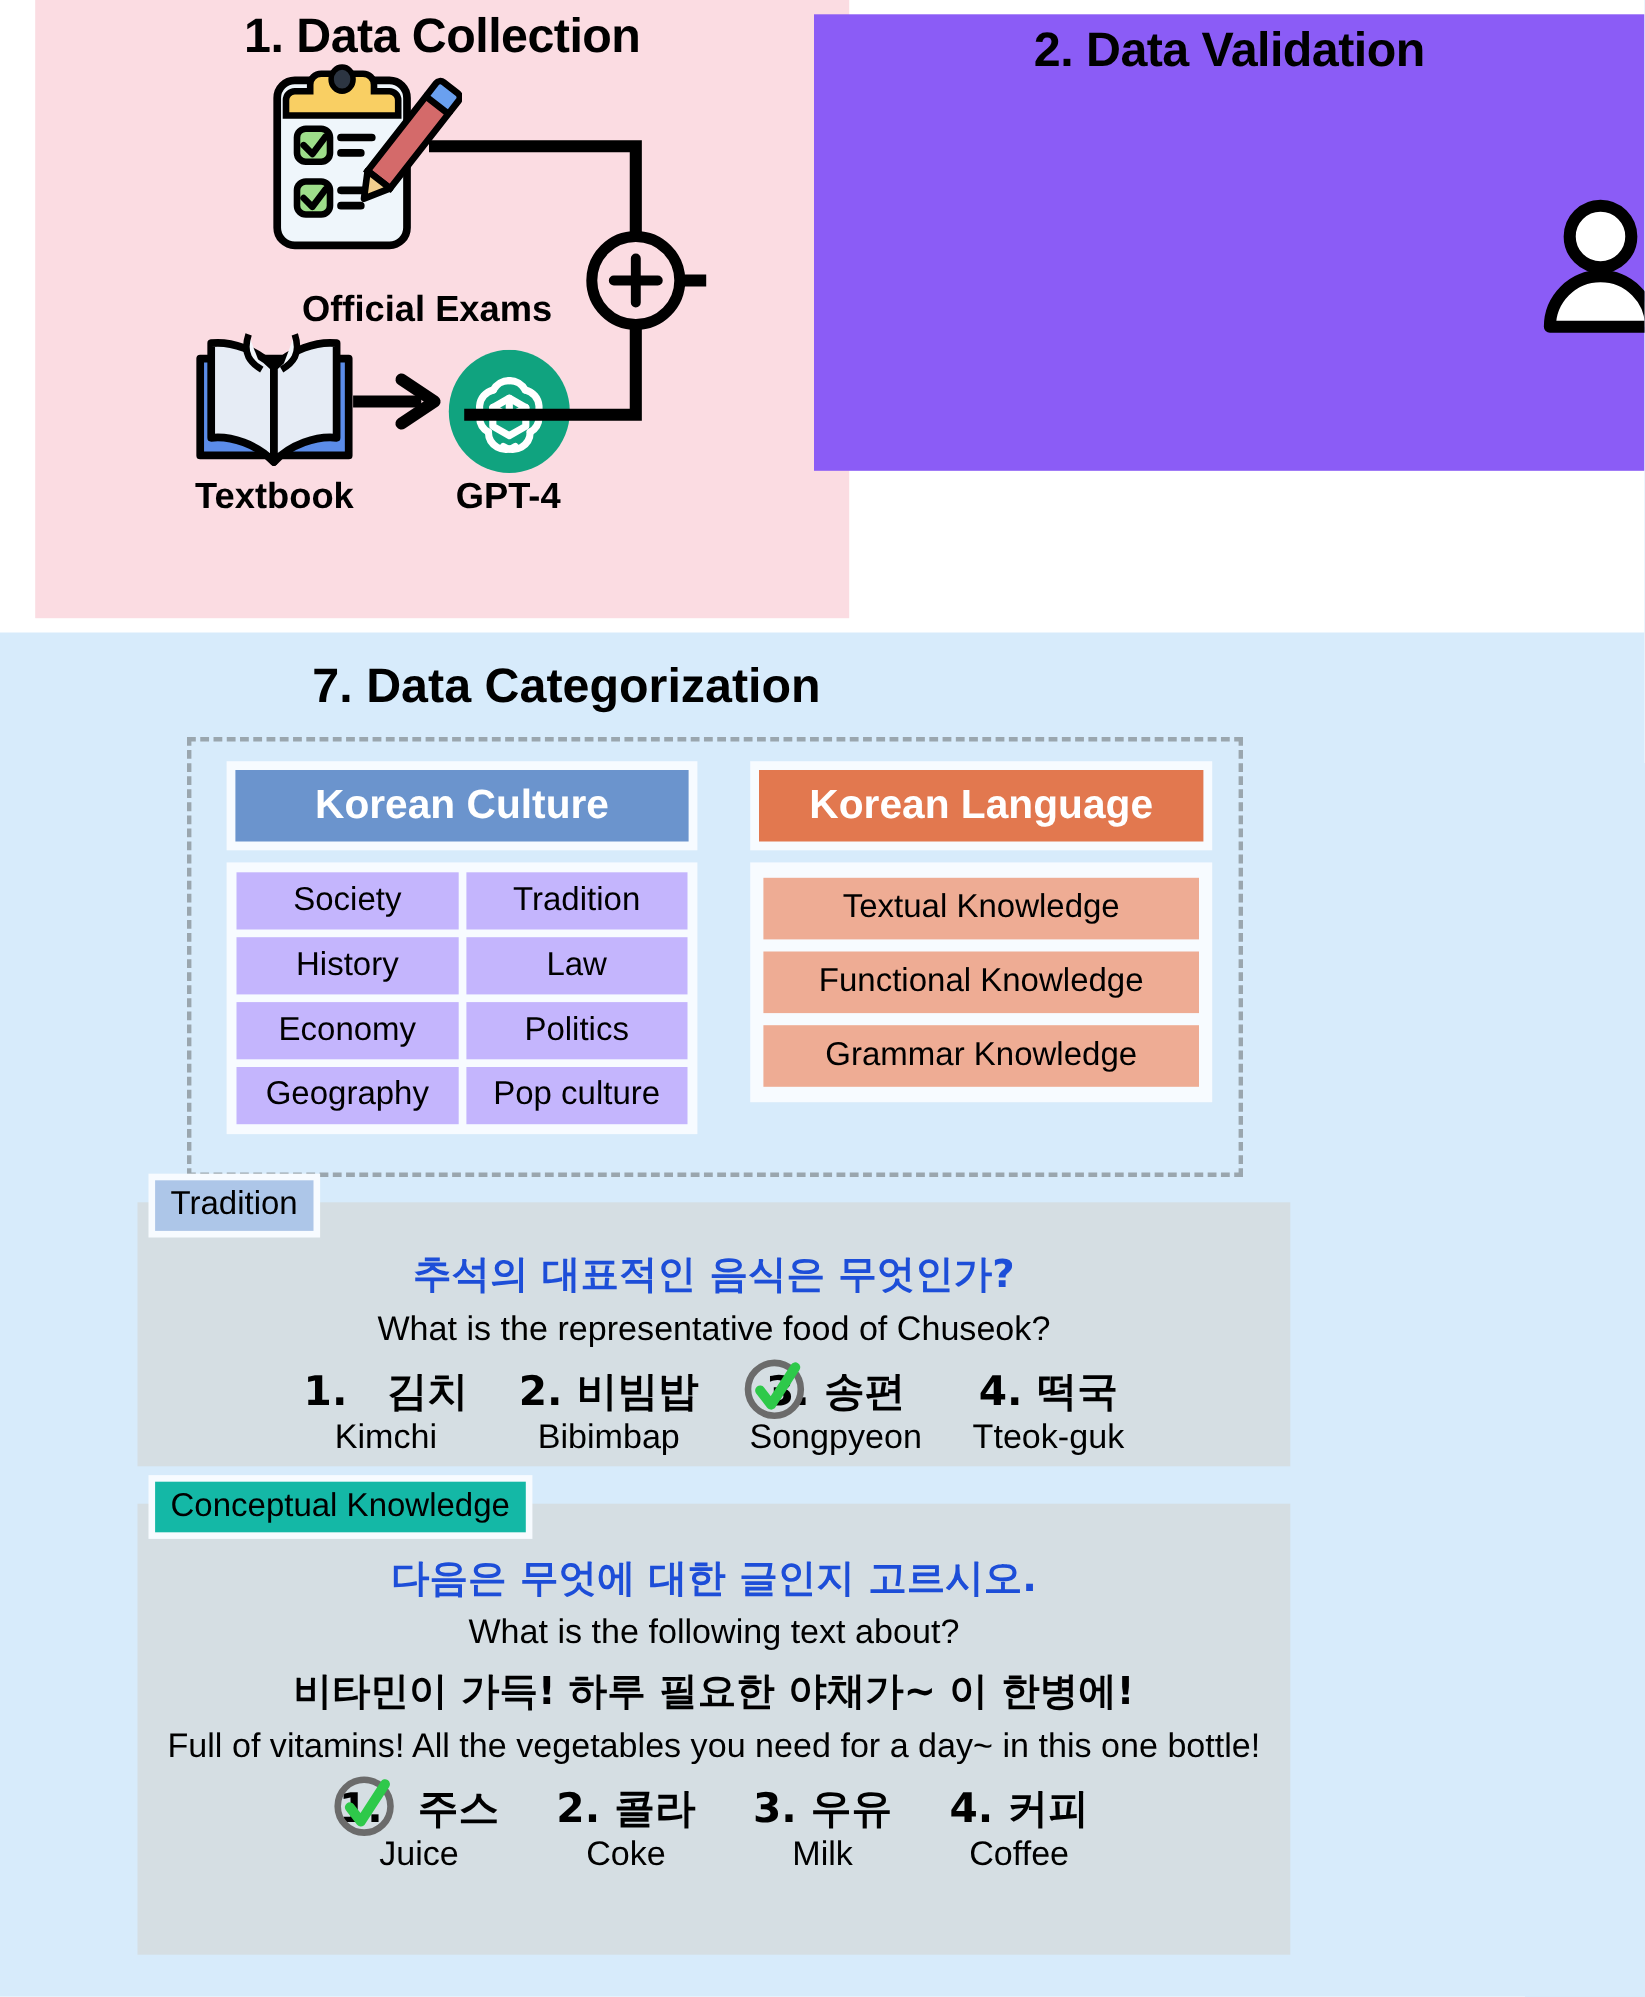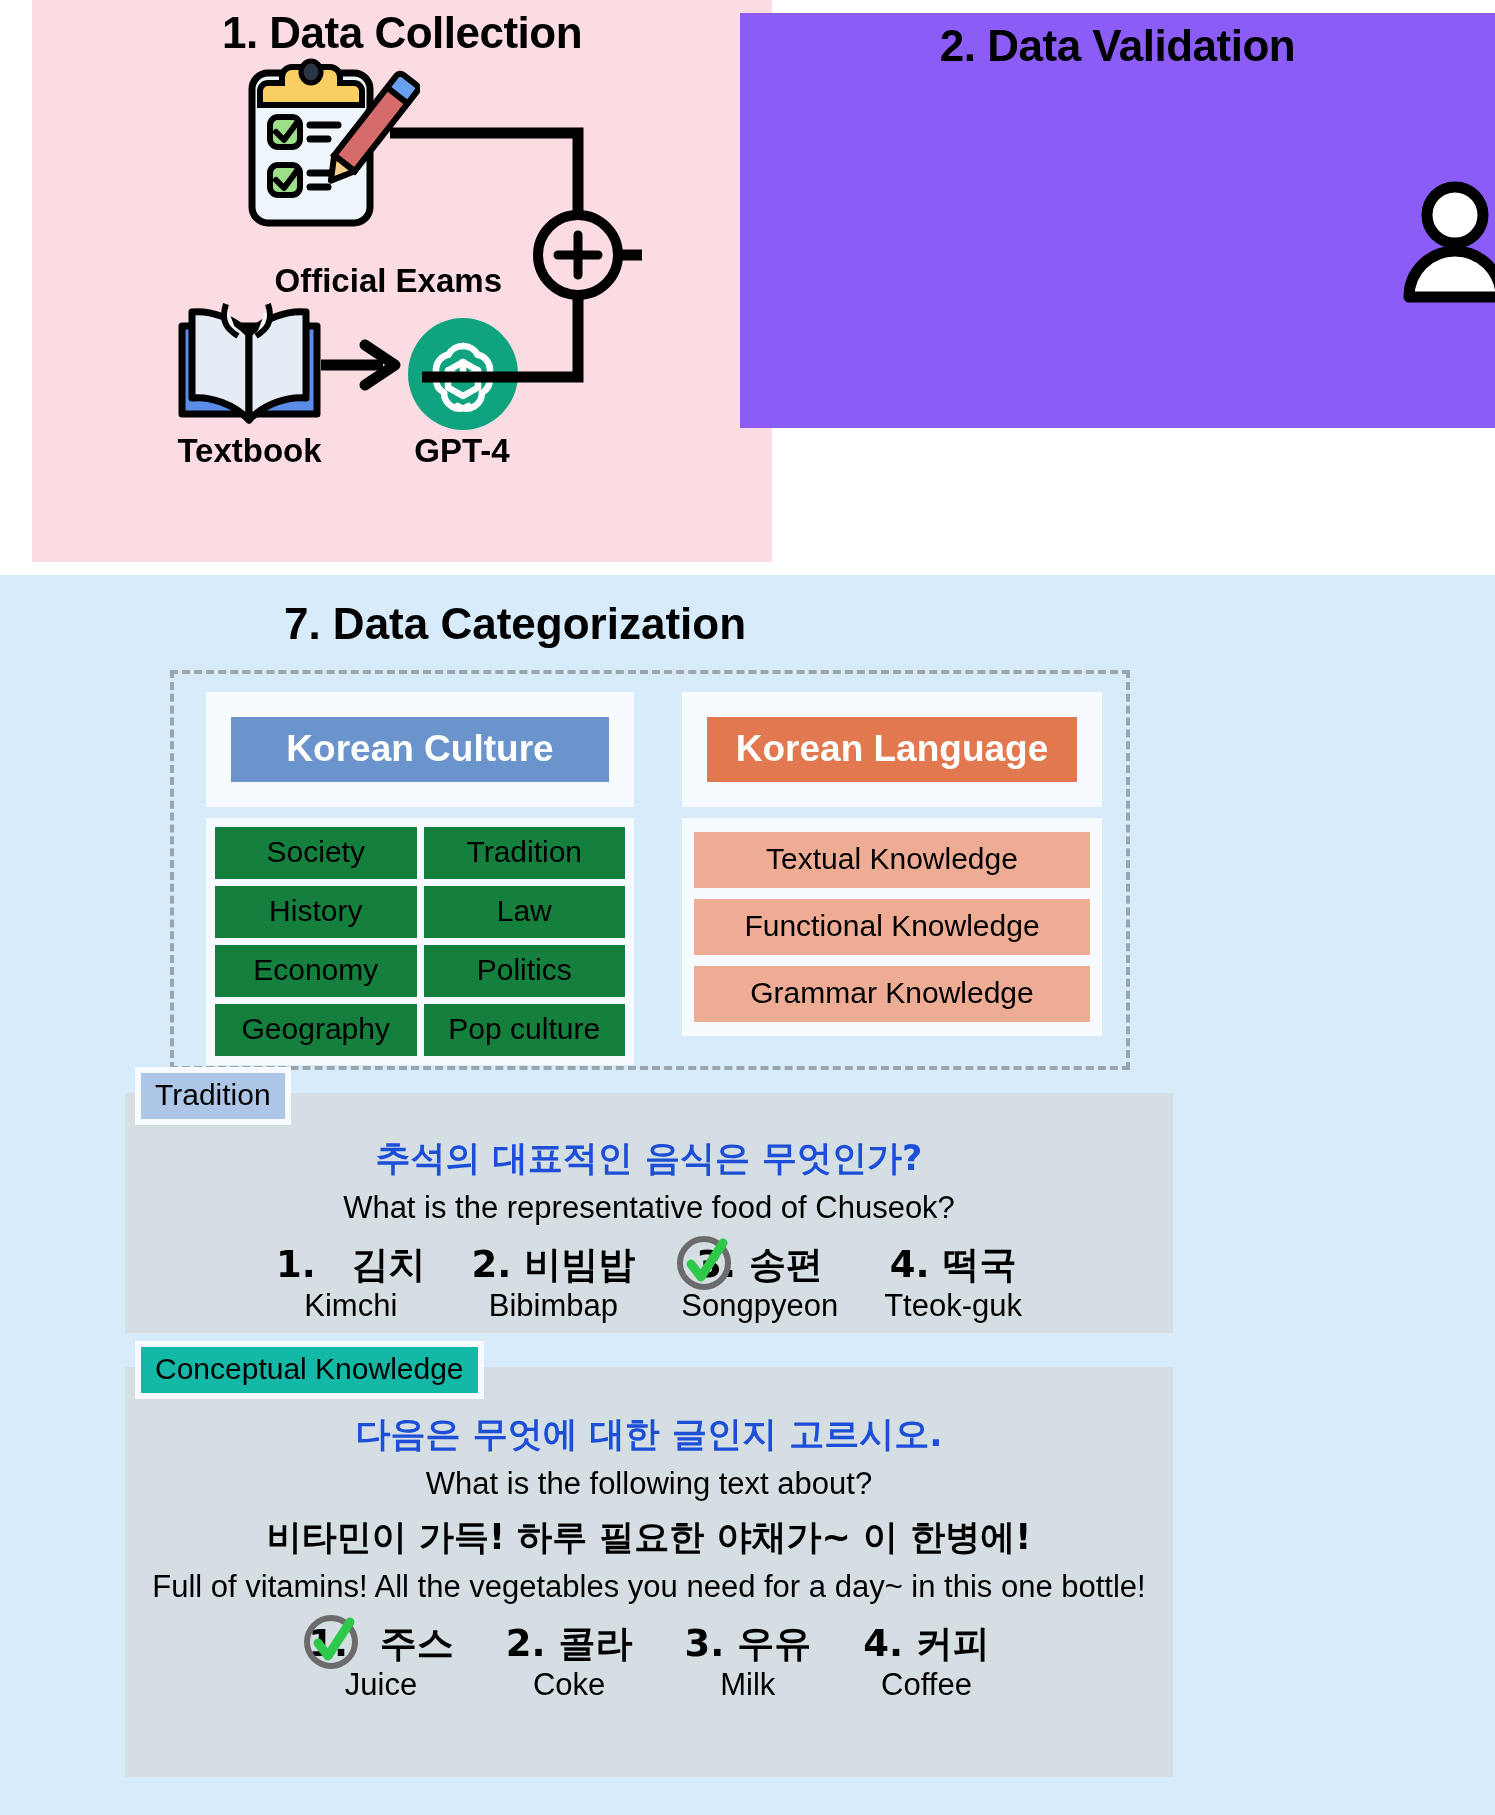--- a/index.html
+++ b/index.html
@@ -55,31 +55,31 @@
     font-size:44px;font-weight:bold;color:#000;
   }
   
   #dashed-box{
     position:absolute;left:170px;top:95px;width:960px;height:400px;
     border:4px dashed #9aa6ae;box-sizing:border-box;
   }
   .group-col{position:absolute;top:18px;}
   #group-culture{left:32px;width:428px;}
   #group-language{left:508px;width:420px;}
-  .group-head-wrap{background:#f7fbff;padding:25px;}
+  .group-head-wrap{background:#f7fbff;padding:8px;}
   .group-head{
     text-align:center;color:#ffffff;font-weight:bold;font-size:37px;
     padding:13px 0 15px 0;line-height:1;
   }
   #head-culture{background:#6b94cd;}
   #head-language{background:#e2784f;}
   .sub-wrap{background:#f7fbff;padding:9px;margin-top:11px;}
   .sub-grid{display:grid;grid-template-columns:1fr 1fr;gap:7px;}
   .sub-cell{
-    background:#15803d;text-align:center;font-size:30px;color:#000;
+    background:#c4b5fd;text-align:center;font-size:30px;color:#000;
     padding:10px 0 12px 0;line-height:1;
   }
   .sub-list{display:flex;flex-direction:column;gap:11px;}
   .sub-bar{
     background:#eeac94;text-align:center;font-size:30px;color:#000;
     padding:12px 0 14px 0;line-height:1;
   }
 
   
   .qa-block{position:absolute;left:125px;width:1048px;background:#d5dee3;}

